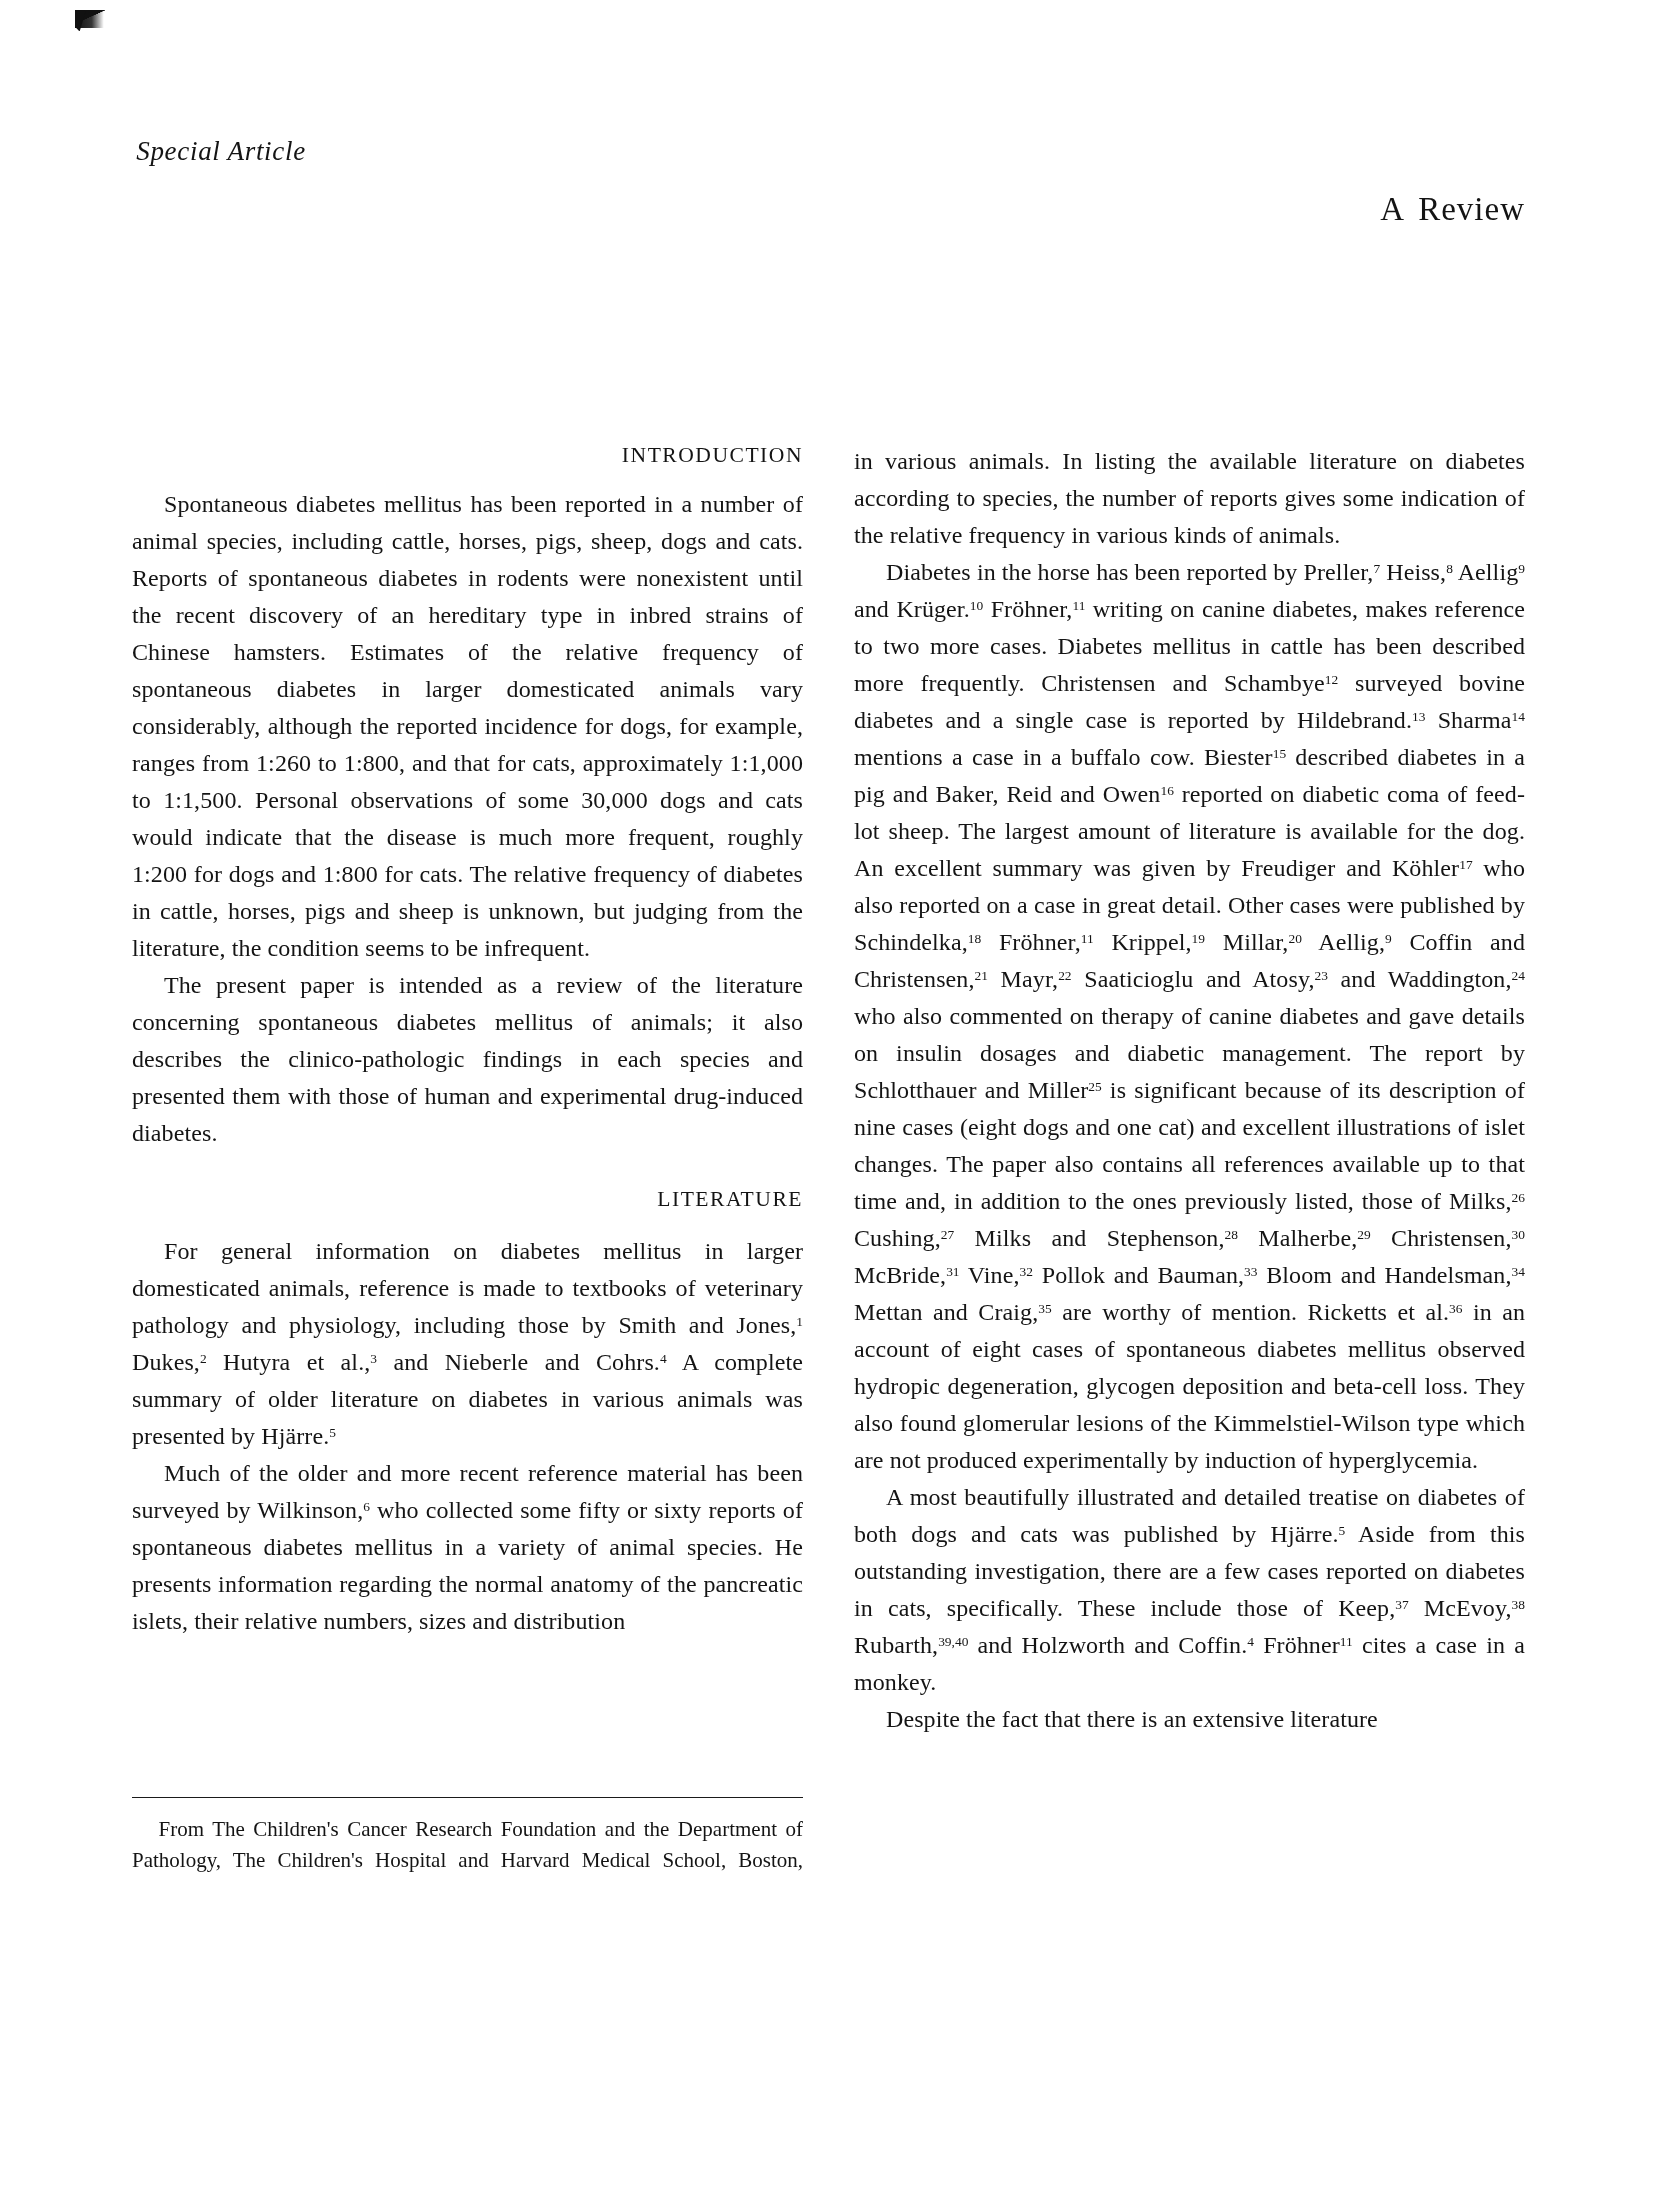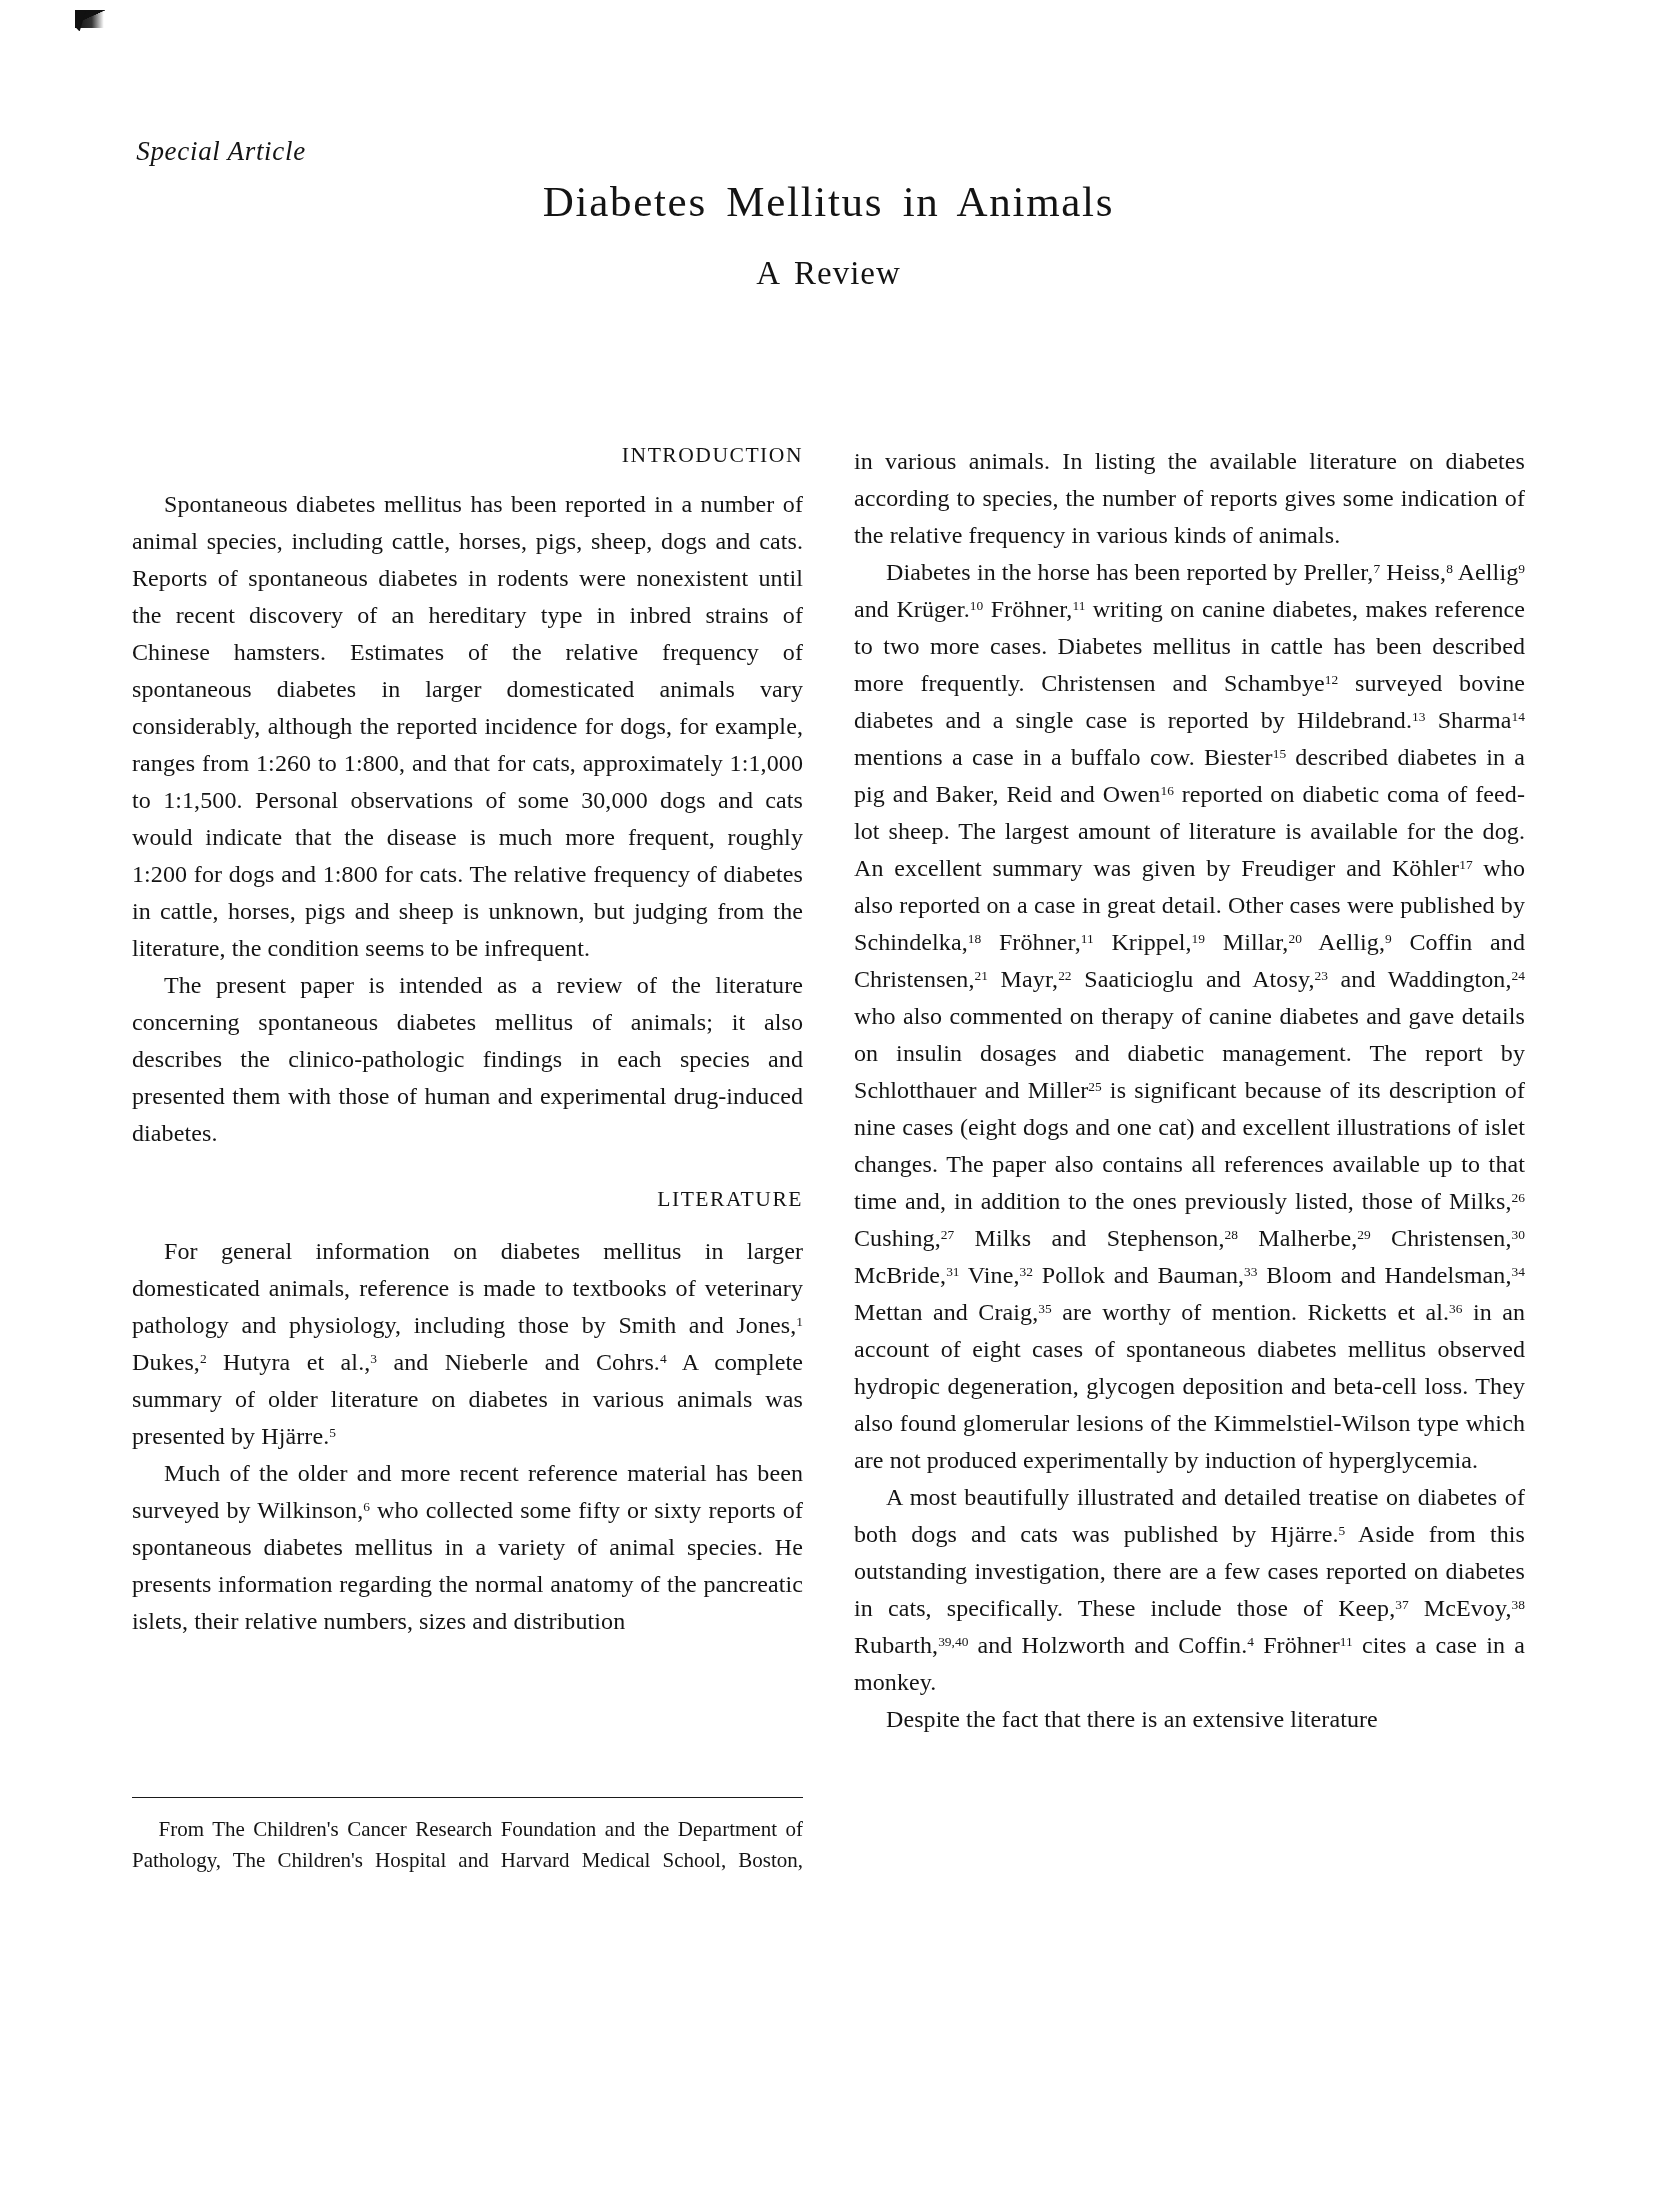--- a/index.html
+++ b/index.html
@@ -61,21 +61,21 @@
   .title {
     text-align: center;
     font-size: 43px;
     letter-spacing: 1.7px;
     word-spacing: 7px;
     margin-top: 5.6px;
     font-weight: normal;
     font-family: "Liberation Serif", "DejaVu Serif", serif;
   }
   .subtitle {
-    text-align: center;
+    text-align: right;
     font-size: 33px;
     letter-spacing: 1px;
     word-spacing: 5.6px;
     margin-top: 24px;
     font-weight: normal;
   }
   .byline {
     text-align: center;
     font-style: italic;
     font-size: 29px;
@@ -172,21 +172,20 @@
 </style>
 </head>
 <body>
 
 <div id="page">
 
   <div class="scan-mark"></div>
 
   <div class="header">
     <div class="special-article">Special  Article</div>
-    <h1 class="title">Diabetes  Mellitus  in  Animals</h1>
     <h2 class="subtitle">A  Review</h2>
   </div>
 
   <div class="columns">
 
     <div class="col col-left">
 
       <h3 class="section-head">INTRODUCTION</h3>
 
       <p class="body">Spontaneous diabetes mellitus has been reported in a number of animal species, including cattle, horses, pigs, sheep, dogs and cats. Reports of spontaneous diabetes in rodents were nonexistent until the recent discovery of an hereditary type in inbred strains of Chinese hamsters. Estimates of the relative frequency of spontaneous diabetes in larger domesticated animals vary considerably, although the reported incidence for dogs, for example, ranges from 1:260 to 1:800, and that for cats, approximately 1:1,000 to 1:1,500. Personal observations of some 30,000 dogs and cats would indicate that the disease is much more frequent, roughly 1:200 for dogs and 1:800 for cats. The relative frequency of diabetes in cattle, horses, pigs and sheep is unknown, but judging from the literature, the condition seems to be infrequent.</p>

